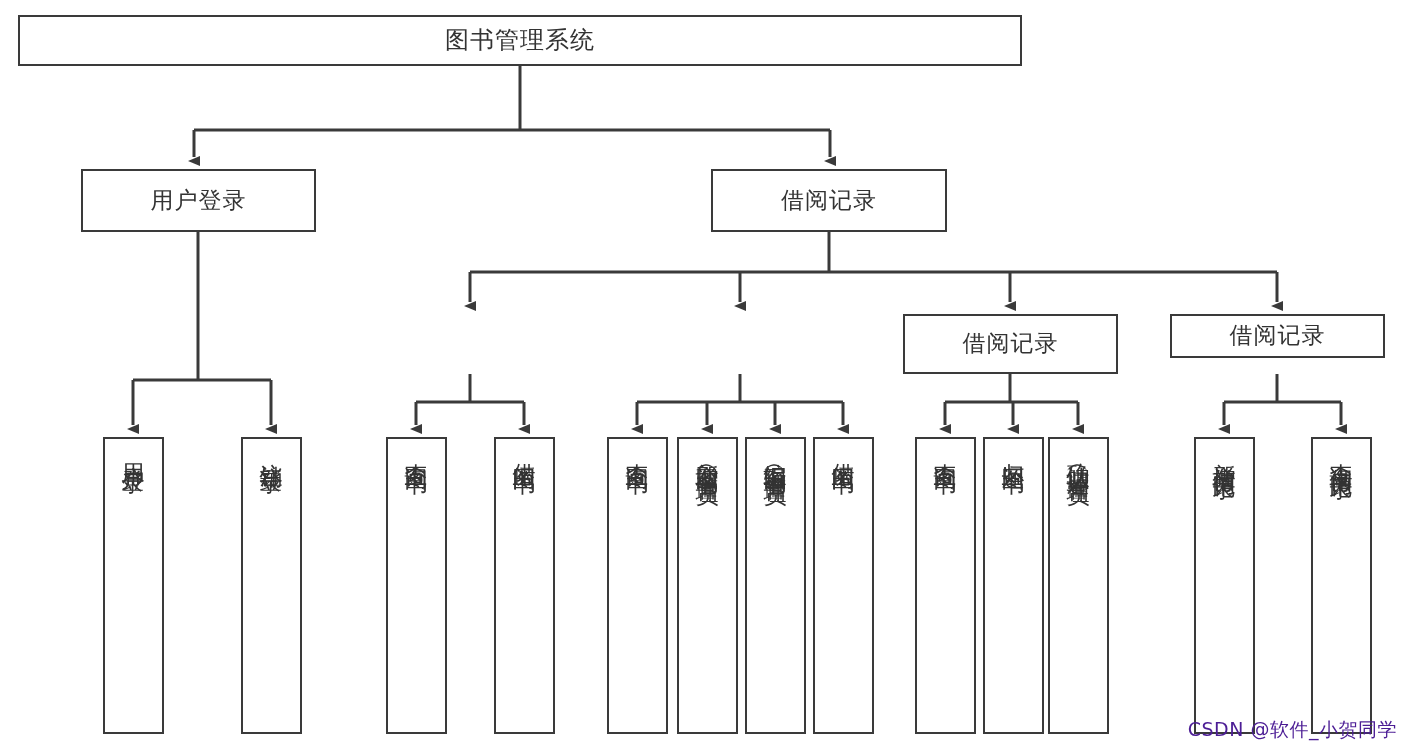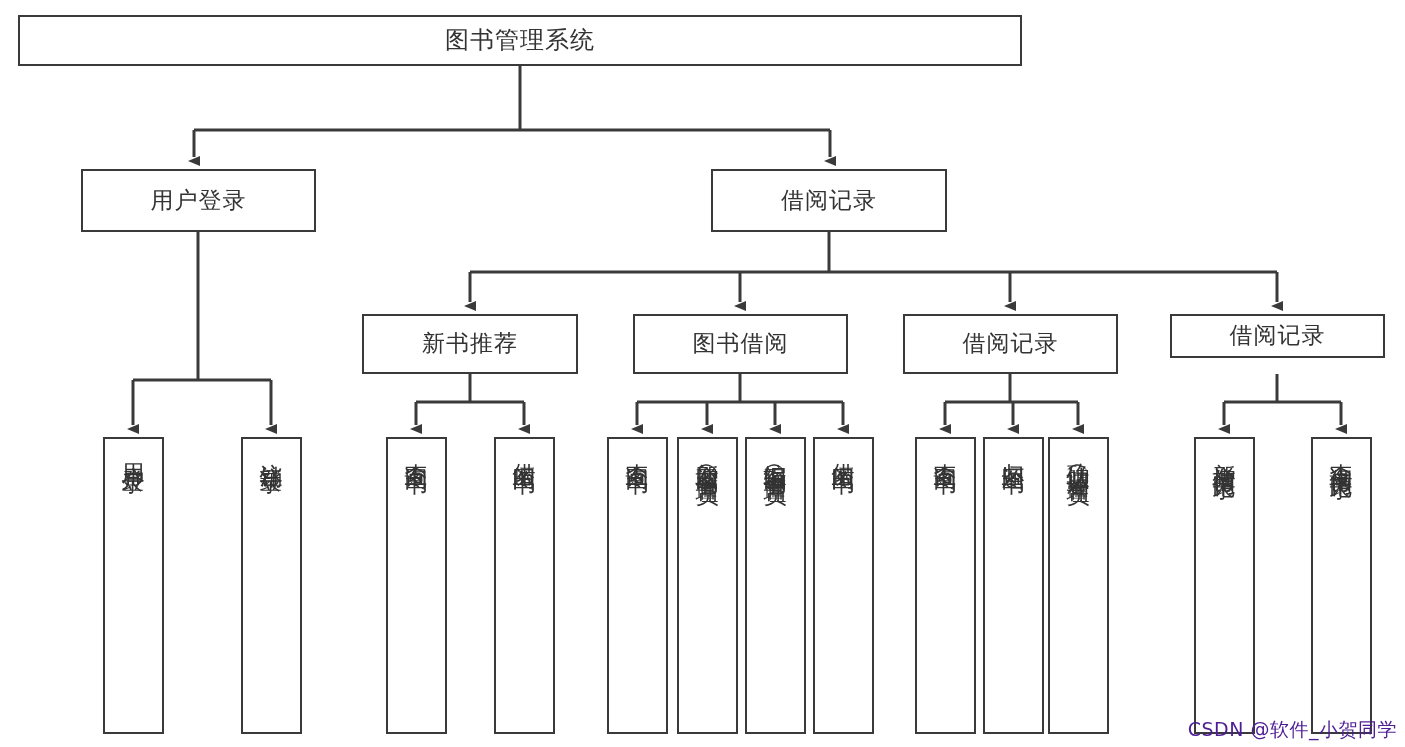--- a/index.html
+++ b/index.html
@@ -137,26 +137,20 @@
     <span class="node-label">图书管理系统</span>
   </div>
 
   <div class="node horizontal" style="left:81px; top:169px; width:235px; height:63px;">
     <span class="node-label">用户登录</span>
   </div>
   <div class="node horizontal" style="left:711px; top:169px; width:236px; height:63px;">
     <span class="node-label">借阅记录</span>
   </div>
 
-  <div class="node horizontal" style="left:362px; top:314px; width:216px; height:60px;">
-    <span class="node-label">新书推荐</span>
-  </div>
-  <div class="node horizontal" style="left:633px; top:314px; width:215px; height:60px;">
-    <span class="node-label">图书借阅</span>
-  </div>
   <div class="node horizontal" style="left:903px; top:314px; width:215px; height:60px;">
     <span class="node-label">借阅记录</span>
   </div>
   <div class="node horizontal" style="left:1170px; top:314px; width:215px; height:44px;">
     <span class="node-label">借阅记录</span>
   </div>
 
   <div class="node vertical" style="left:103px; top:437px; width:61px; height:297px;">
     <span class="node-label">用户登录</span>
   </div>

